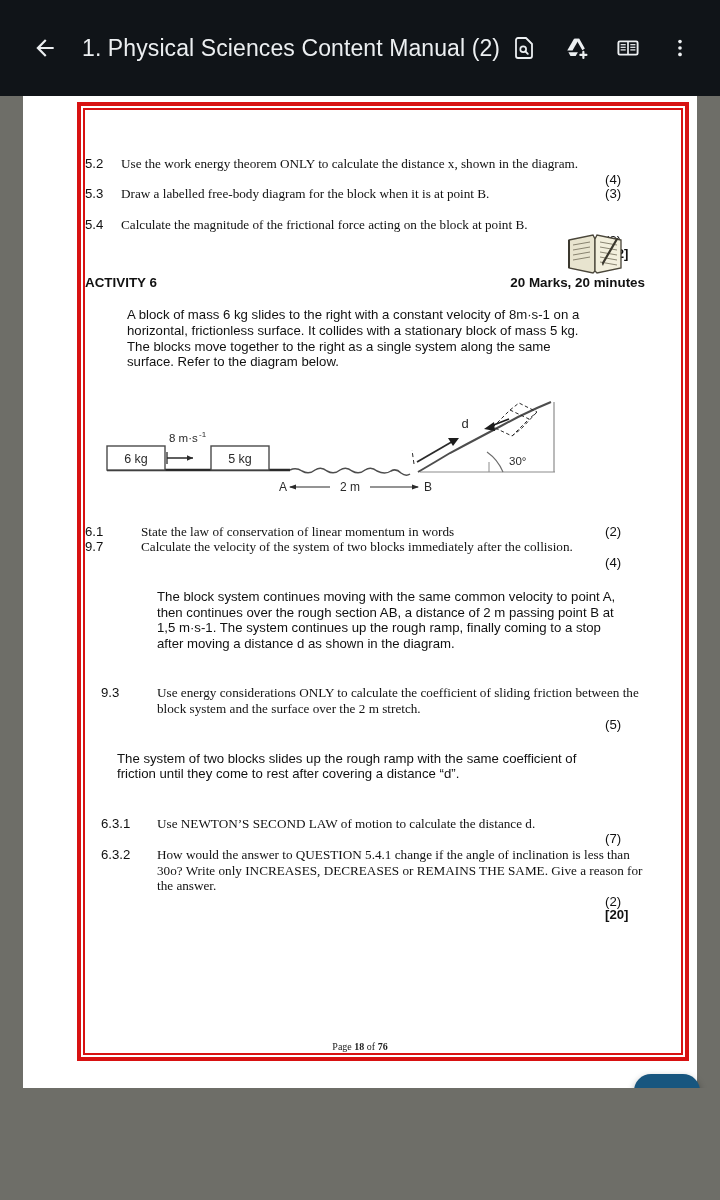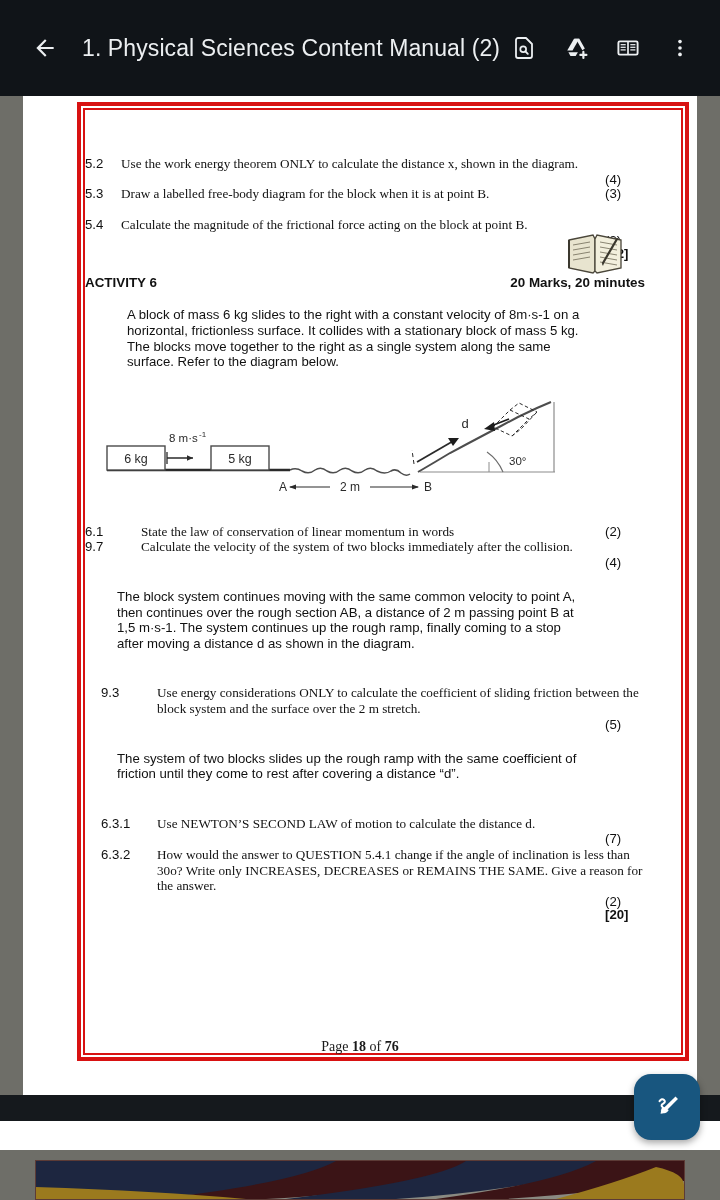--- a/index.html
+++ b/index.html
@@ -37,21 +37,21 @@
   .appbar-actions { display: flex; align-items: center; gap: 8px; margin-right: 2px; }
   .appbar-btn {
     width: 44px; height: 44px;
     display: flex; align-items: center; justify-content: center;
   }
   .ic { display: block; }
 
   
   .viewer {
     position: absolute; top: 96px; left: 0;
-    width: 720px; height: 1104px;
+    width: 720px; height: 992px;
     background: #6e6e68;
     overflow: hidden;
   }
   .page {
     position: absolute; top: 0; left: 23px;
     width: 674px; height: 999px;
     background: #ffffff;
   }
   .page-border-outer {
     position: absolute; top: 6px; left: 54px;
@@ -96,21 +96,21 @@
   .notebook {
     position: absolute; right: 22px; top: -42px;
     width: 56px; height: 42px;
   }
 
   
   .page-footer {
     position: absolute; left: 0; right: 0; bottom: 40px;
     text-align: center;
     font-family: "Liberation Serif", serif;
-    font-size: 14px;
+    font-size: 10px;
     color: #1a1a1a;
   }
   .page-footer .pf-num { font-weight: bold; }
 
   
   .page-gap-bar {
     position: absolute; left: 0; top: 999px;
     width: 720px; height: 26px;
     background: #15191d;
   }
@@ -345,21 +345,21 @@
           </div>
 
           <div class="blk" style="margin-bottom:18px;">
             <div class="qrow">
               <div class="qnum" style="width:56px">9.7</div>
               <div class="qbody" style="width:400px">Calculate the velocity of the system of two blocks immediately after the collision.</div>
             </div>
             <div class="marks" style="top:15.6px;">(4)</div>
           </div>
 
-          <div class="qrow" style="margin-bottom:18px;">
+          <div class="qrow" style="margin-bottom:18px;padding-left:40px;">
             <div style="width:16px"></div>
             <div style="width:468px" class="para">The block system continues moving with the same common velocity to point A, then continues over the rough section AB, a distance of 2 m passing point B at 1,5 m·s-1. The system continues up the rough ramp, finally coming to a stop after moving a distance d as shown in the diagram.</div>
           </div>
 
           <div class="blk" style="margin-bottom:18px;">
             <div class="qrow">
               <div class="qnum" style="width:16px"></div>
               <div class="qnum" style="width:56px">9.3</div>
               <div class="qbody" style="width:402px">Use energy considerations ONLY to calculate the coefficient of sliding friction between the block system and the surface over the 2 m stretch.</div>
             </div>

